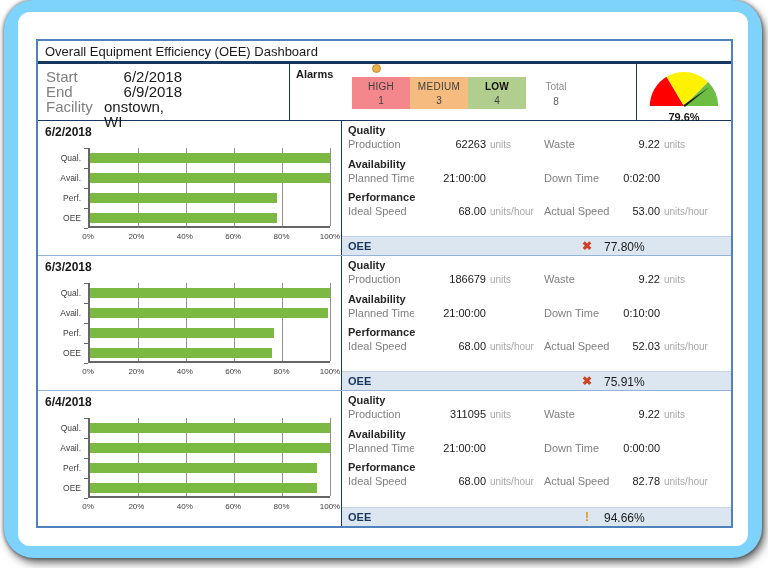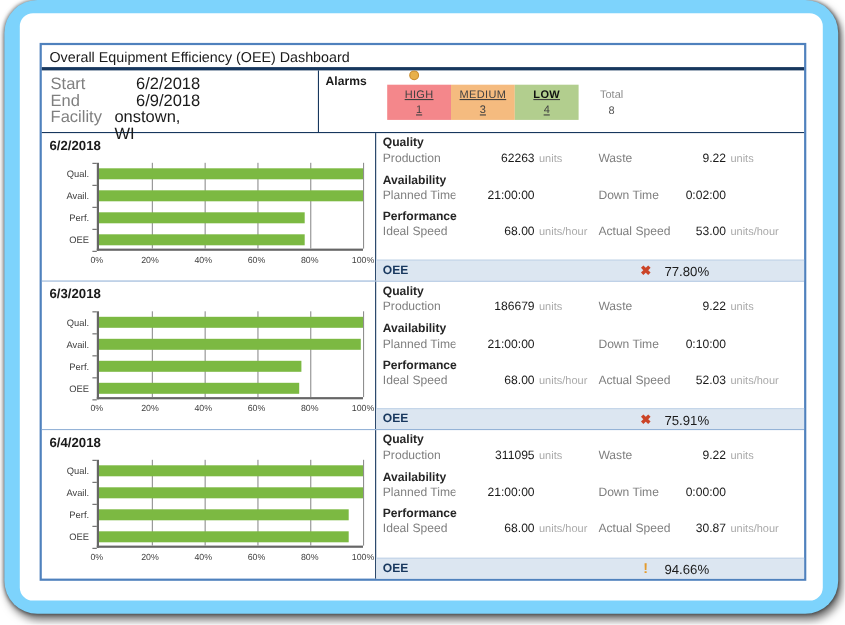--- a/index.html
+++ b/index.html
@@ -20,21 +20,21 @@
   .info-row { display:flex; line-height:15px; }
   .info-label { width:58px; color:#7f7f7f; }
   .info-value { width:78px; color:#1a1a1a; }
   .info-value.num { text-align:right; }
 
   .alarms-panel { flex:1; position:relative; }
   .alarms-title { position:absolute; left:6px; top:4px; font-size:11px; font-weight:bold; color:#1a1a1a; }
   .alarm-dot { position:absolute; left:82px; top:0px; width:9px; height:9px; border-radius:50%;
     background:#E8B04B; border:1px solid #C98C2E; }
   .alarm-table { position:absolute; left:62px; top:13px; display:flex; }
-  .alarm-cell { width:58px; text-align:center; padding:4px 0 3px 0; font-size:10px; color:#404040;text-decoration:underline; }
+  .alarm-cell { width:58px; text-align:center; padding:4px 0 3px 0; font-size:10px; color:#404040; }
   .alarm-cell .lvl { letter-spacing:.3px; }
   .alarm-cell .cnt { margin-top:3px; }
   .alarm-high { background:#F4878B; }
   .alarm-medium { background:#F5BB7F; }
   .alarm-low { background:#B2CE8E; }
   .alarm-low .lvl { font-weight:bold; color:#111; }
   .alarm-total { position:absolute; left:244px; top:17px; width:44px; text-align:center; font-size:10px; }
   .alarm-total .t-lbl { color:#8c8c8c; }
   .alarm-total .t-val { margin-top:4px; color:#595959; }
 
@@ -117,20 +117,29 @@
                 <div class="lvl">LOW</div>
                 <div class="cnt">4</div>
               </div>
             </div>
             <div class="alarm-total">
               <div class="t-lbl">Total</div>
               <div class="t-val">8</div>
             </div>
           </div>
 
+          <div class="gauge-panel">
+            <svg width="76" height="42" viewBox="0 0 100 55">
+              <path d="M5,50 A45,45 0 0 1 27.1,11.3 L50,50 Z" fill="#FF0000"></path>
+              <path d="M27.1,11.3 A45,45 0 0 1 81.8,18.2 L50,50 Z" fill="#FFF200"></path>
+              <path d="M81.8,18.2 A45,45 0 0 1 95,50 L50,50 Z" fill="#6FBE44"></path>
+              <polygon id="gauge-needle" points="50,48.4 50,51.6 7,50" fill="#1a1a1a" transform="rotate(143.28 50 50)"></polygon>
+            </svg>
+            <div class="gauge-value">79.6%</div>
+          </div>
         </div>
 
         <div class="section">
           <div class="chart-col">
             <div class="chart-date">6/2/2018</div>
             <div class="chart">
               <div class="ylabels">
                   <div class="ylab" style="top: 10px;">Qual.</div>
                   <div class="ylab" style="top: 30px;">Avail.</div>
                   <div class="ylab" style="top: 50px;">Perf.</div>
@@ -341,21 +350,21 @@
                 <span class="d-unit"></span>
               </div>
             </div>
             <div class="group">
               <div class="g-header">Performance</div>
               <div class="g-row">
                 <span class="d-lbl">Ideal Speed</span>
                 <span class="d-val">68.00</span>
                 <span class="d-unit">units/hour</span>
                 <span class="d-lbl">Actual Speed</span>
-                <span class="d-val">30.87</span>
+                <span class="d-val">82.78</span>
                 <span class="d-unit">units/hour</span>
               </div>
             </div>
             <div class="oee-band">
               <span class="oee-label">OEE</span>
               <span class="status-icon icon-orange">!</span>
               <span class="oee-value">94.66%</span>
             </div>
           </div>
         </div>

